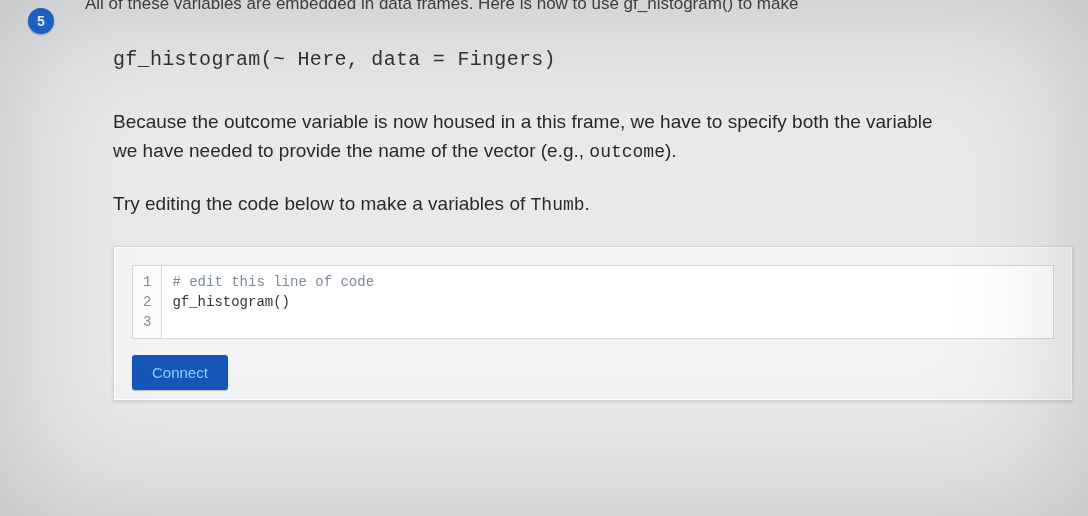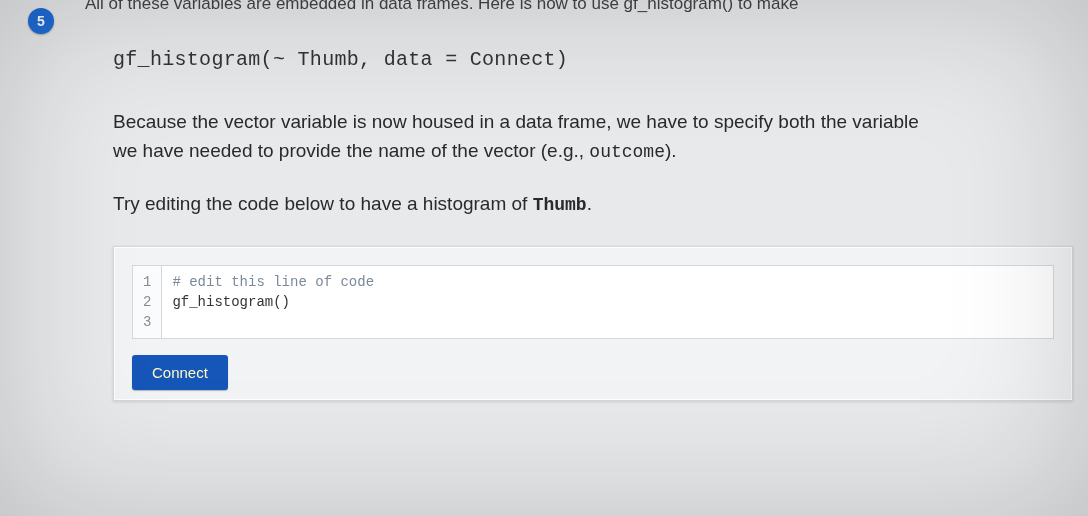--- a/index.html
+++ b/index.html
@@ -57,21 +57,21 @@
     font-size: 19px;
     line-height: 1.55;
     color: #2a2a2a;
     margin-bottom: 22px;
   }
   .mono {
     font-family: "Courier New", Consolas, monospace;
     font-size: 18px;
   }
   .bold {
-    font-weight: 700;
+    font-weight: 400;
   }
   .editor-card {
     margin-top: 26px;
     margin-right: 0;
     background: #f2f3f5;
     border: 1px solid #d5d7da;
     box-shadow: 0 1px 3px rgba(0,0,0,0.12), inset 0 0 0 1px #fff;
     padding: 18px 18px 10px 18px;
     width: 960px;
   }
@@ -101,21 +101,21 @@
     color: #333;
     outline: none;
     flex: 1;
   }
   .comment { color: #7a8a99; margin-top: 8px; }
   .connect-row {
     margin-top: 16px;
   }
   .connect-btn {
     background: #1656b8;
-    color: #fef9c3;
+    color: #7dd3fc;
     border: none;
     border-radius: 3px;
     padding: 9px 20px;
     font-size: 15px;
     cursor: pointer;
     box-shadow: 0 1px 1px rgba(0,0,0,0.25);
   }
   .cell-id {
     margin-top: 10px;
     font-size: 12px;
@@ -133,29 +133,29 @@
 <body>
 
 <div class="page">
   <div class="step-badge">
     <span>5</span>
   </div>
 
   <div class="top-cut">All of these variables are embedded in data frames. Here is how to use gf_histogram() to make</div>
 
   <div class="content">
-    <div class="code-line">gf_histogram(~ Thumb, data = Connect)</div>
+    <div class="code-line">gf_histogram(~ Here, data = Fingers)</div>
 
     <div class="body-text">
-      <span>Because the vector variable is now housed in a data frame, we have to specify both the variable</span><br>
+      <span>Because the outcome variable is now housed in a this frame, we have to specify both the variable</span><br>
       <span>we have needed to provide the name of the vector (e.g., </span><span class="mono">outcome</span><span>).</span>
     </div>
 
     <div class="body-text">
-      <span>Try editing the code below to have a histogram of </span><span class="mono bold">Thumb</span><span>.</span>
+      <span>Try editing the code below to make a variables of </span><span class="mono bold">Thumb</span><span>.</span>
     </div>
 
     <div class="editor-card">
       <div class="code-area">
         <div class="gutter">
           <div>1</div>
           <div>2</div>
           <div>3</div>
         </div>
         <div class="code-body" contenteditable="true" style=""><span class="comment"># edit this line of code</span>

